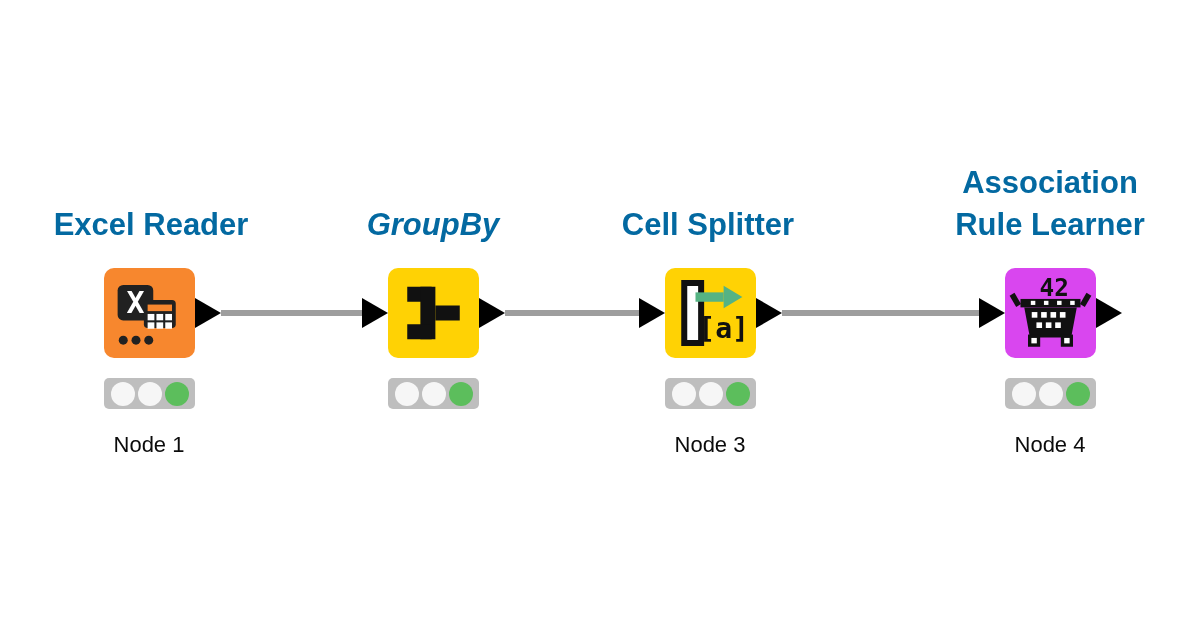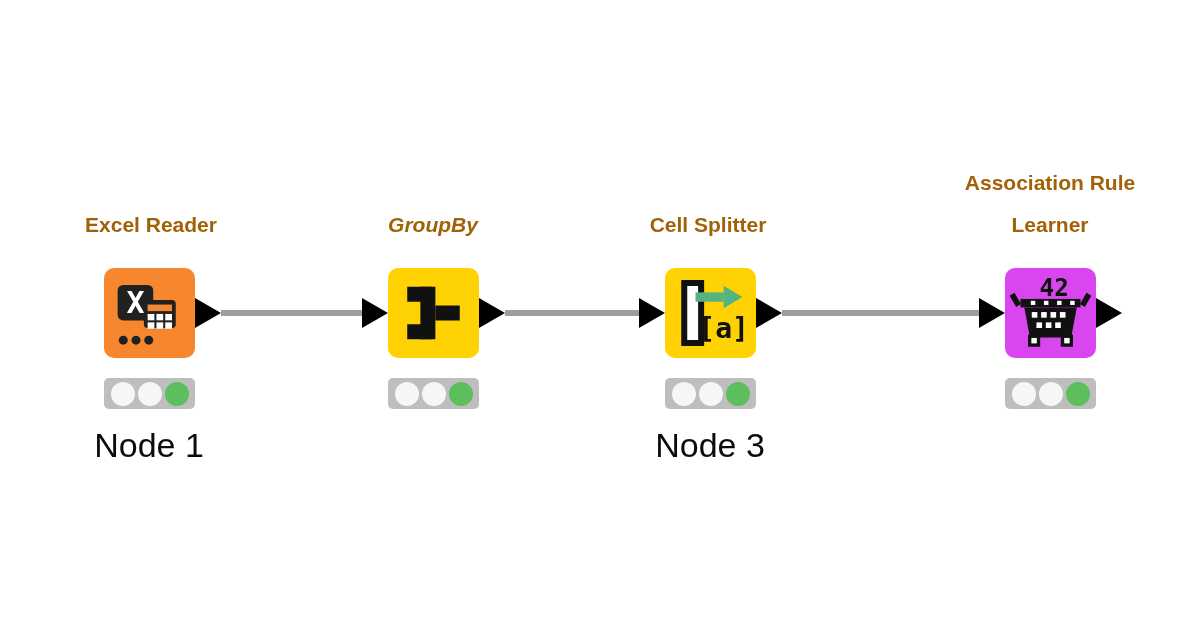--- a/index.html
+++ b/index.html
@@ -2,34 +2,34 @@
 <html><head>
 <meta charset="utf-8">
 <style>
   html,body{margin:0;padding:0;}
   .canvas{
     position:relative;width:1200px;height:630px;background:#ffffff;
     font-family:"Liberation Sans",sans-serif;overflow:hidden;
   }
   .node-title{
     position:absolute;bottom:384px;width:230px;text-align:center;
-    font-size:21px;line-height:42px;font-weight:bold;color:#a16207;
+    font-size:31px;line-height:42px;font-weight:bold;color:#0369a1;
   }
   .node-icon{
     position:absolute;top:268px;width:91px;height:90px;border-radius:10px;
   }
   .node-icon svg{display:block;width:91px;height:90px;}
   .status-bar{
     position:absolute;top:378px;width:91px;height:31px;background:#bebebe;
     border-radius:5px;display:flex;align-items:center;justify-content:center;gap:3px;
   }
   .light{width:24px;height:24px;border-radius:50%;}
   .node-label{
     position:absolute;top:427px;width:230px;text-align:center;
-    font-size:34px;line-height:36px;font-weight:normal;color:#0b0b0b;
+    font-size:22px;line-height:36px;font-weight:normal;color:#0b0b0b;
   }
   .port{
     position:absolute;top:298px;width:0;height:0;
     border-top:15px solid transparent;border-bottom:15px solid transparent;
     border-left:26px solid #000000;
   }
   .wire{position:absolute;top:310px;height:6px;background:#9e9e9e;}
   .glyph-text{font-family:"DejaVu Sans Mono","Liberation Mono",monospace;font-weight:bold;}
 </style>
 </head>
@@ -148,14 +148,15 @@
   </div>
 
   <div class="port" style="left:1096px;"></div>
 
   <div class="status-bar" style="left:1005px;">
     <div class="light" style="background: rgb(246, 246, 246);"></div>
     <div class="light" style="background: rgb(246, 246, 246);"></div>
     <div class="light" style="background: rgb(92, 190, 92);"></div>
   </div>
 
+  <div class="node-label" style="left:935px;">Node 4</div>
 
 </div>
 
 </body></html>

